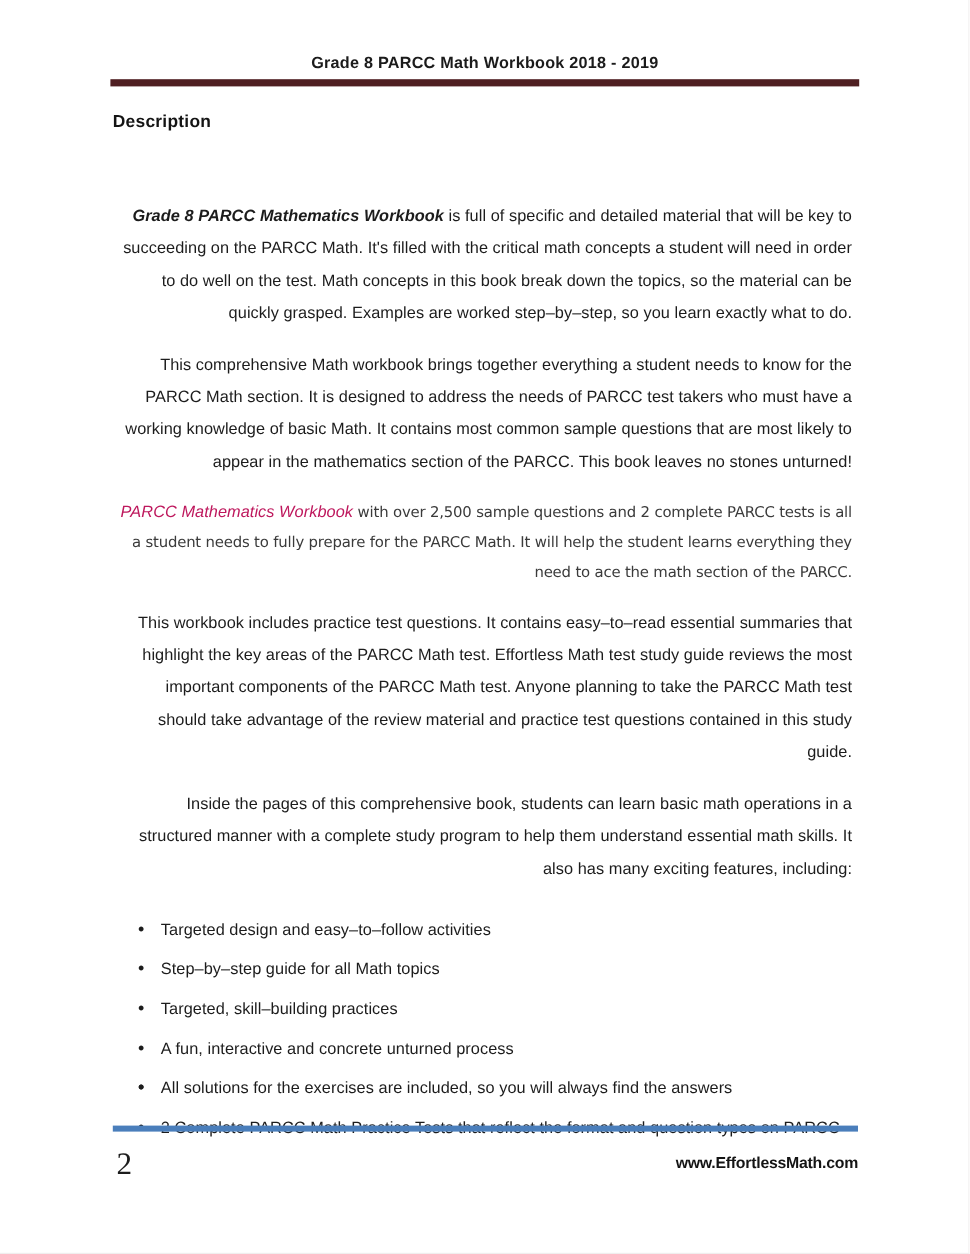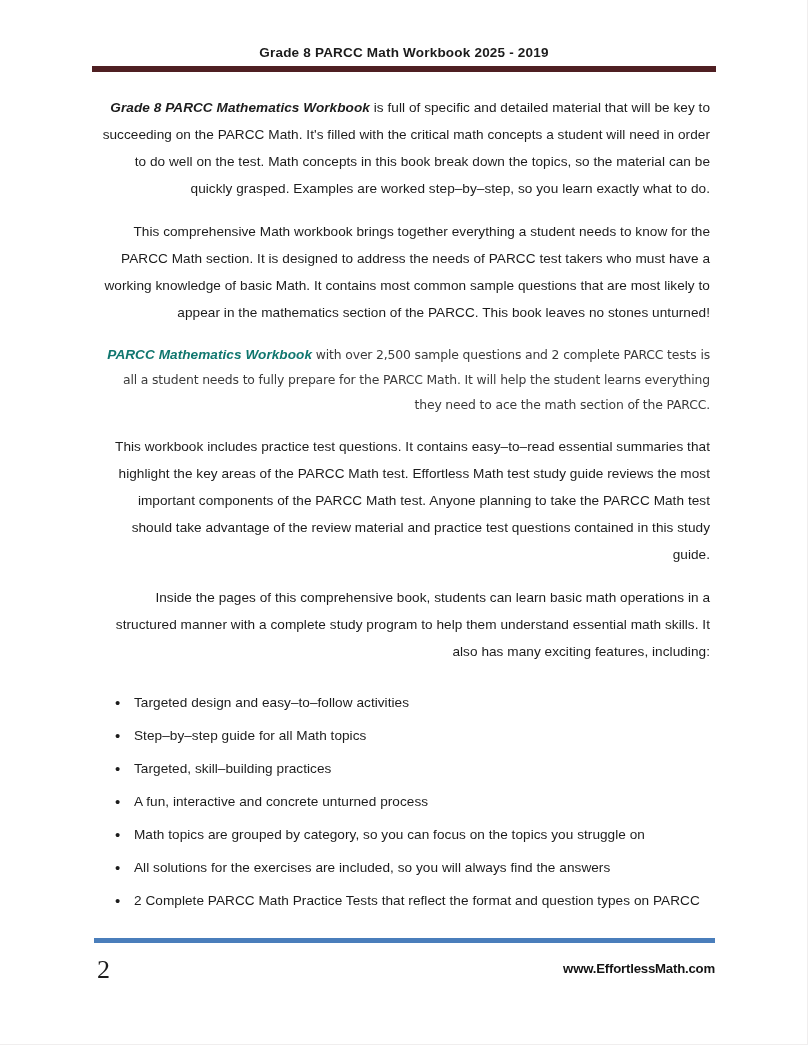--- a/index.html
+++ b/index.html
@@ -77,23 +77,23 @@
   p.alt-face {
     font-family: "DejaVu Sans", sans-serif;
     font-size: 12.4px;
     line-height: 25px;
     color: #3b3b3b;
     letter-spacing: -0.15px;
   }
   p.alt-face .lead {
     font-family: "Liberation Sans", sans-serif;
     font-size: 13.6px;
-    font-weight: bold;
+    font-weight: normal;
     font-style: italic;
-    color: #0f766e;
+    color: #be185d;
     letter-spacing: 0.05px;
   }
 
   
   ul.feature-list {
     list-style: none;
     margin: 24px 0 0 0;
     padding: 0;
   }
   ul.feature-list li {
@@ -150,26 +150,27 @@
     letter-spacing: -0.2px;
     text-align: right;
   }
 </style>
 </head>
 <body>
 
 <div class="page">
 
   <div class="header">
-    <div class="header-title">Grade 8 PARCC Math Workbook 2025 - 2019</div>
+    <div class="header-title">Grade 8 PARCC Math Workbook 2018 - 2019</div>
     <div class="header-rule"></div>
   </div>
 
   <div class="content">
 
+    <div class="section-heading">Description</div>
 
     <p class="body-text">
       <span class="lead">Grade 8 PARCC Mathematics Workbook</span><span> is full of specific and detailed material that will be key to succeeding on the PARCC Math. It's filled with the critical math concepts a student will need in order to do well on the test. Math concepts in this book break down the topics, so the material can be quickly grasped. Examples are worked step–by–step, so you learn exactly what to do.</span>
     </p>
 
     <p class="body-text">
       <span>This comprehensive Math workbook brings together everything a student needs to know for the PARCC Math section. It is designed to address the needs of PARCC test takers who must have a working knowledge of basic Math. It contains most common sample questions that are most likely to appear in the mathematics section of the PARCC. This book leaves no stones unturned!</span>
     </p>
 
     <p class="body-text alt-face">
@@ -196,21 +197,20 @@
       <li>
         <span class="bullet">•</span>
         <span>Targeted, skill–building practices</span>
       </li>
       <li>
         <span class="bullet">•</span>
         <span>A fun, interactive and concrete unturned process</span>
       </li>
       <li>
         <span class="bullet">•</span>
-        <span>Math topics are grouped by category, so you can focus on the topics you struggle on</span>
       </li>
       <li>
         <span class="bullet">•</span>
         <span>All solutions for the exercises are included, so you will always find the answers</span>
       </li>
       <li>
         <span class="bullet">•</span>
         <span>2 Complete PARCC Math Practice Tests that reflect the format and question types on PARCC</span>
       </li>
     </ul>

